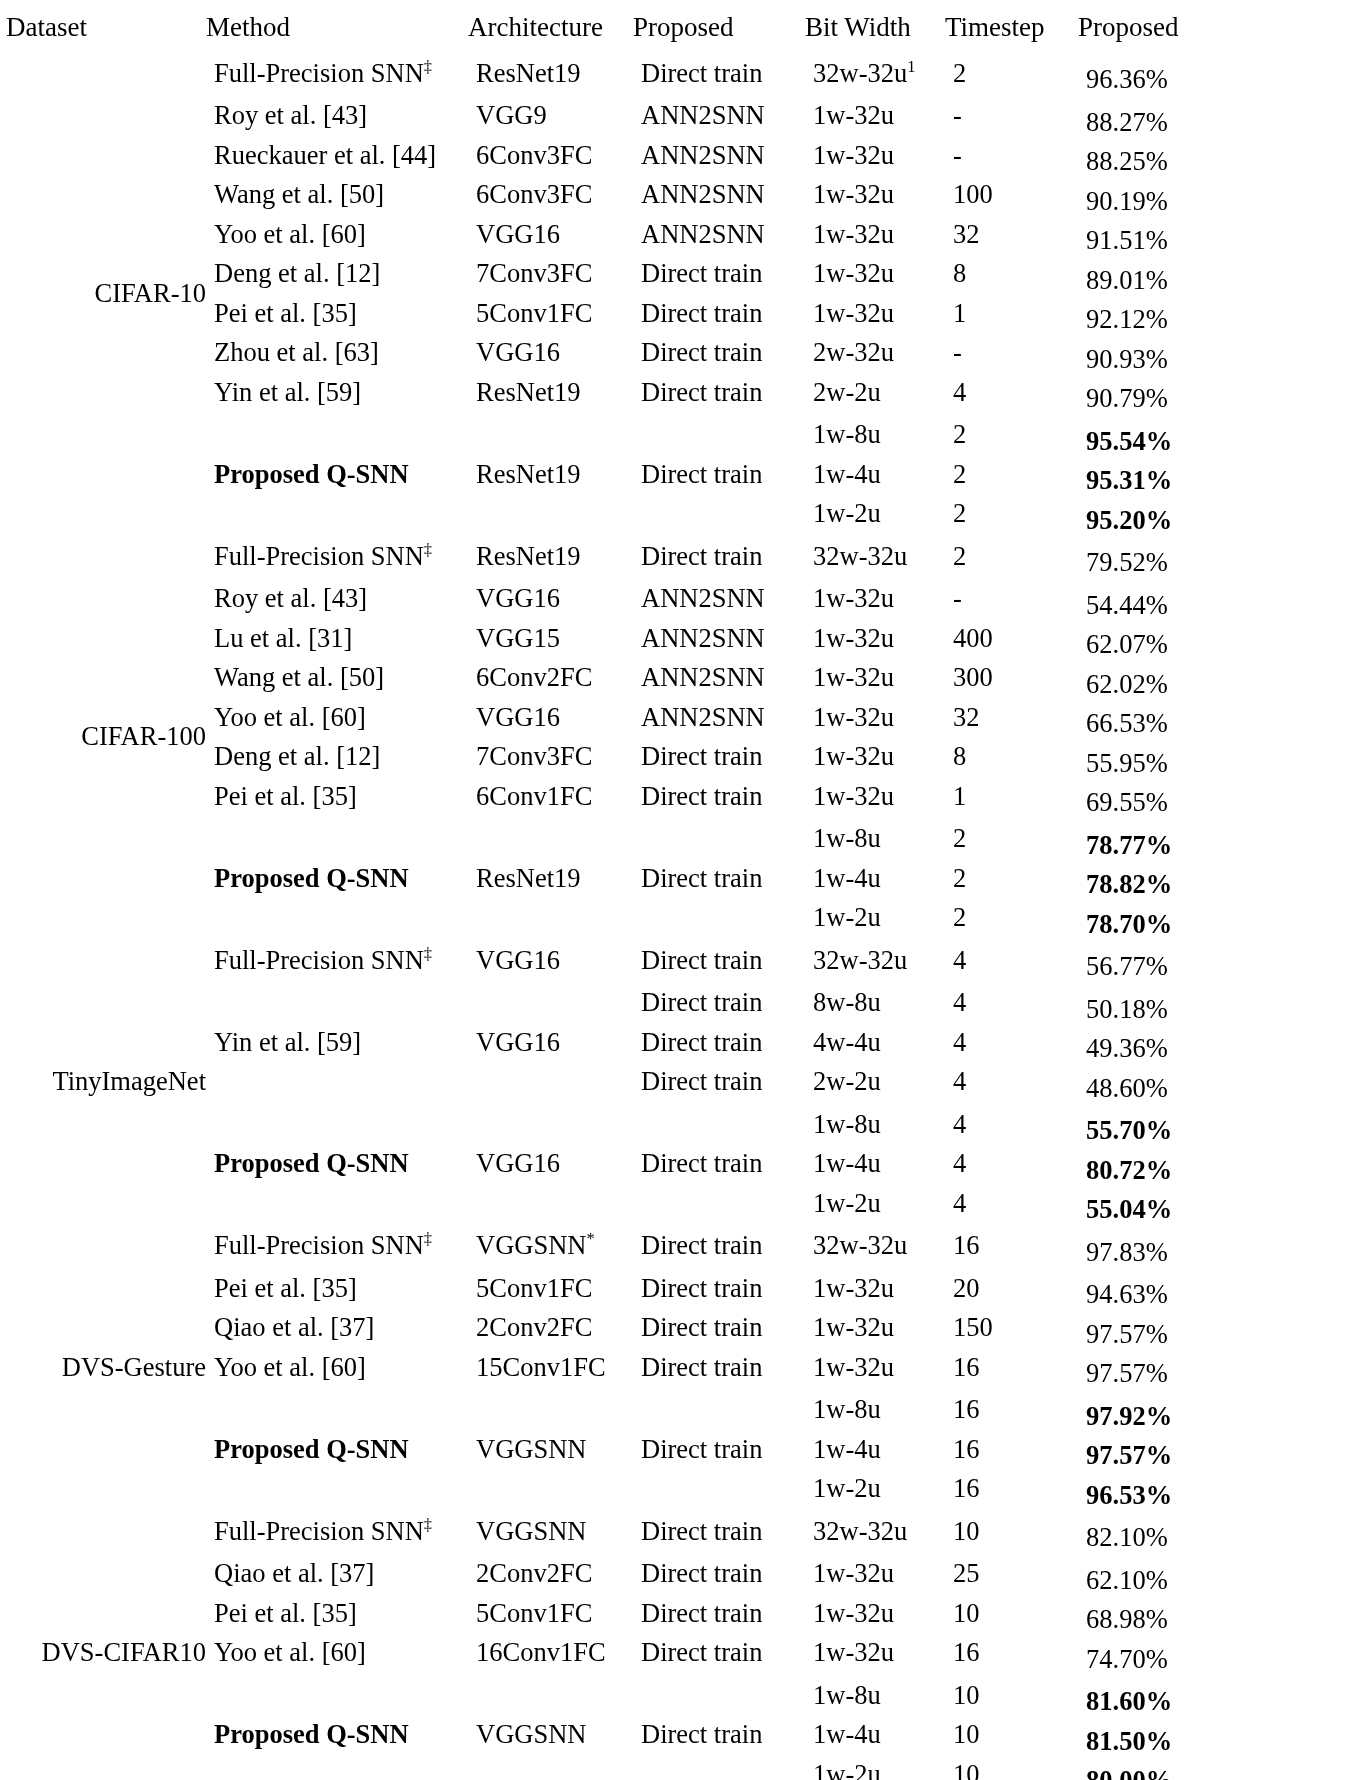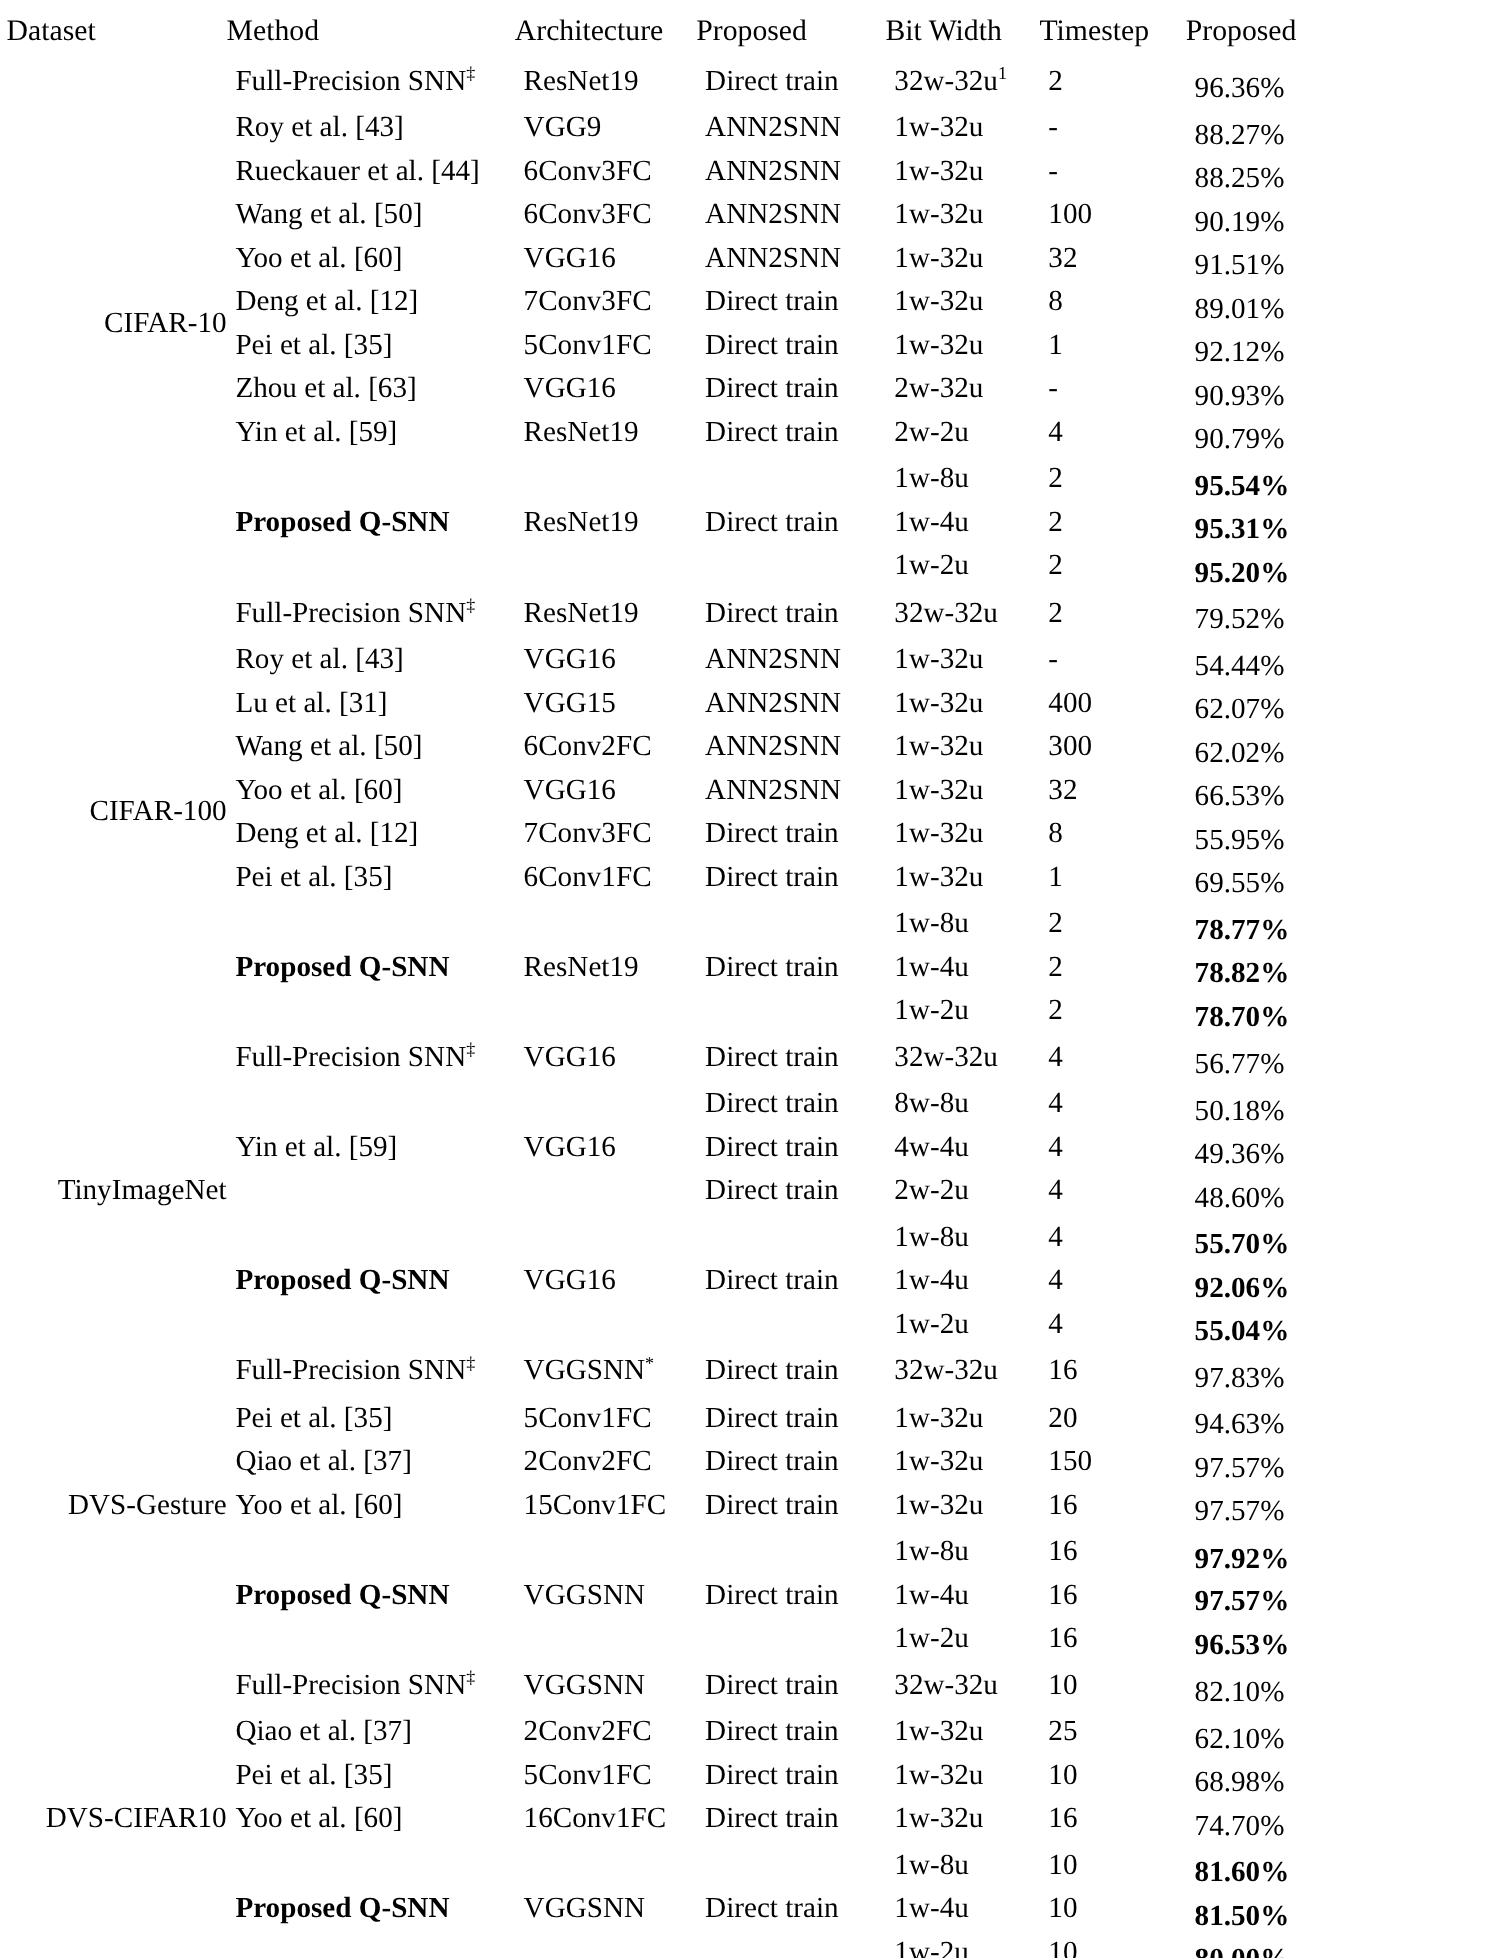--- a/index.html
+++ b/index.html
@@ -739,21 +739,21 @@
           <td class="learn">
             <span class="cell">Direct train</span>
           </td>
           <td class="bit">
             <span class="cell">1w-4u</span>
           </td>
           <td class="time">
             <span class="cell">4</span>
           </td>
           <td class="acc">
-            <span class="cell bold">92.06%</span>
+            <span class="cell bold">80.72%</span>
           </td>
         </tr>
         <tr class="datarow">
           <td class="method">
             <span class="cell"></span>
           </td>
           <td class="arch">
             <span class="cell"></span>
           </td>
           <td class="learn">

